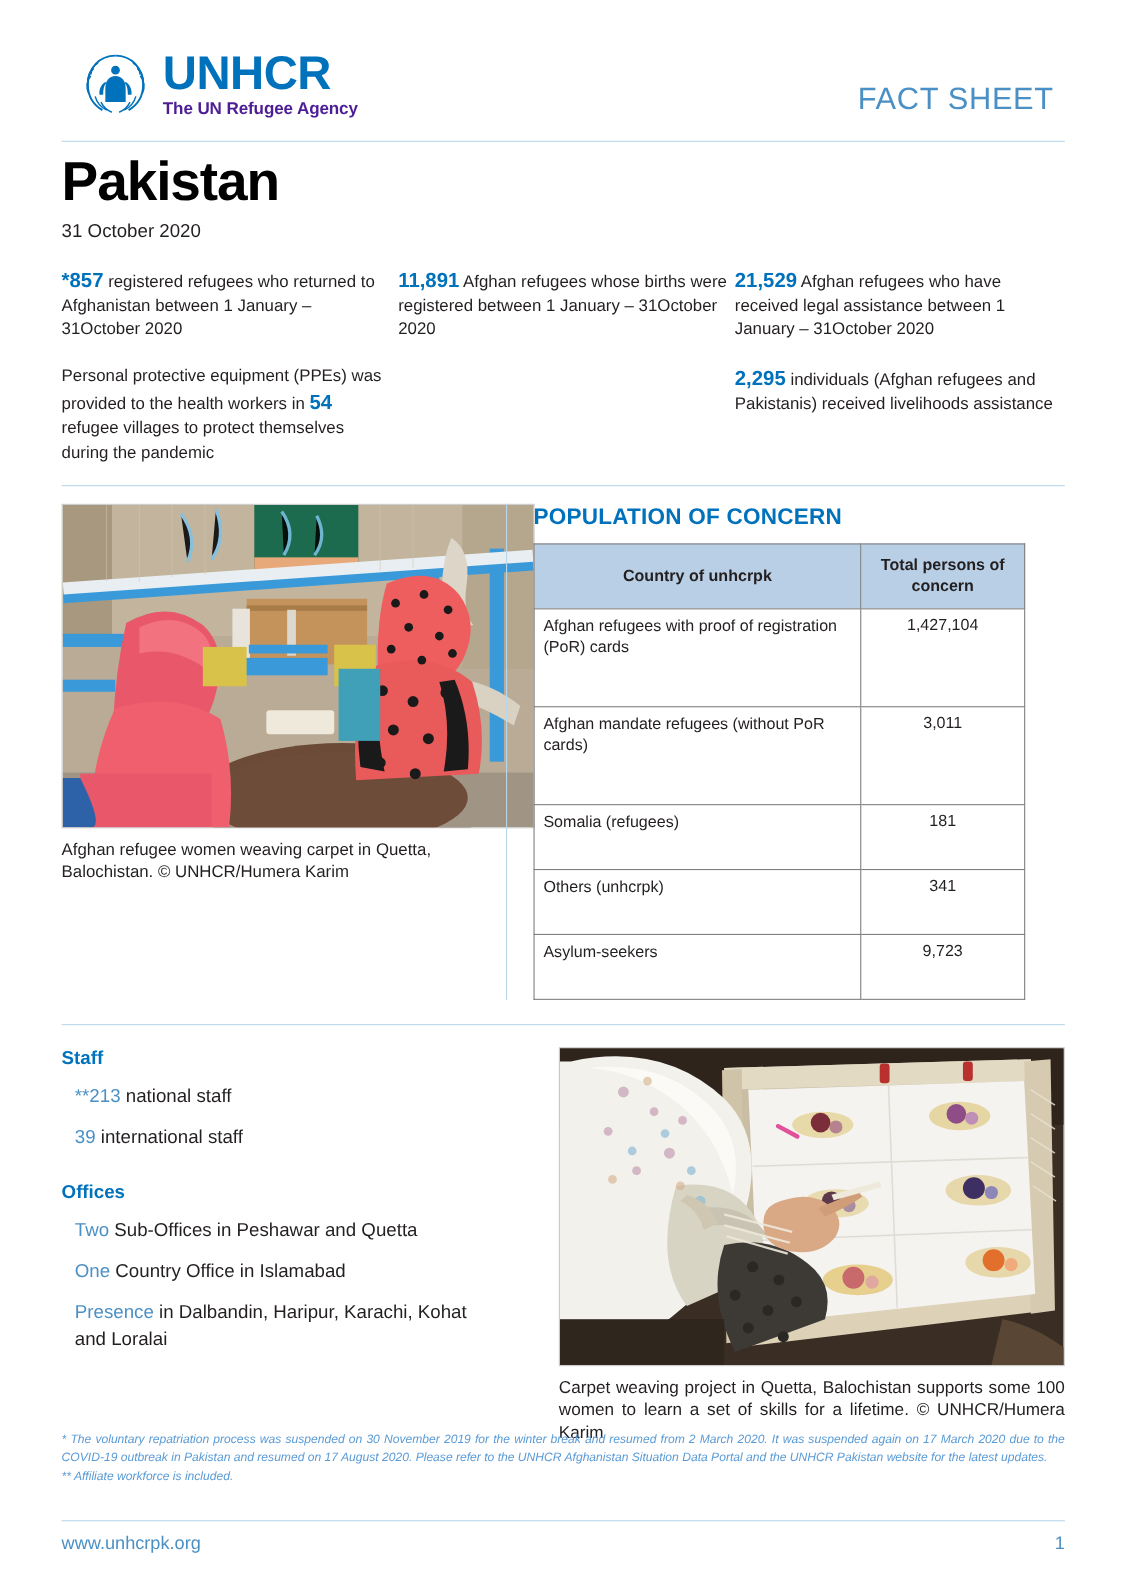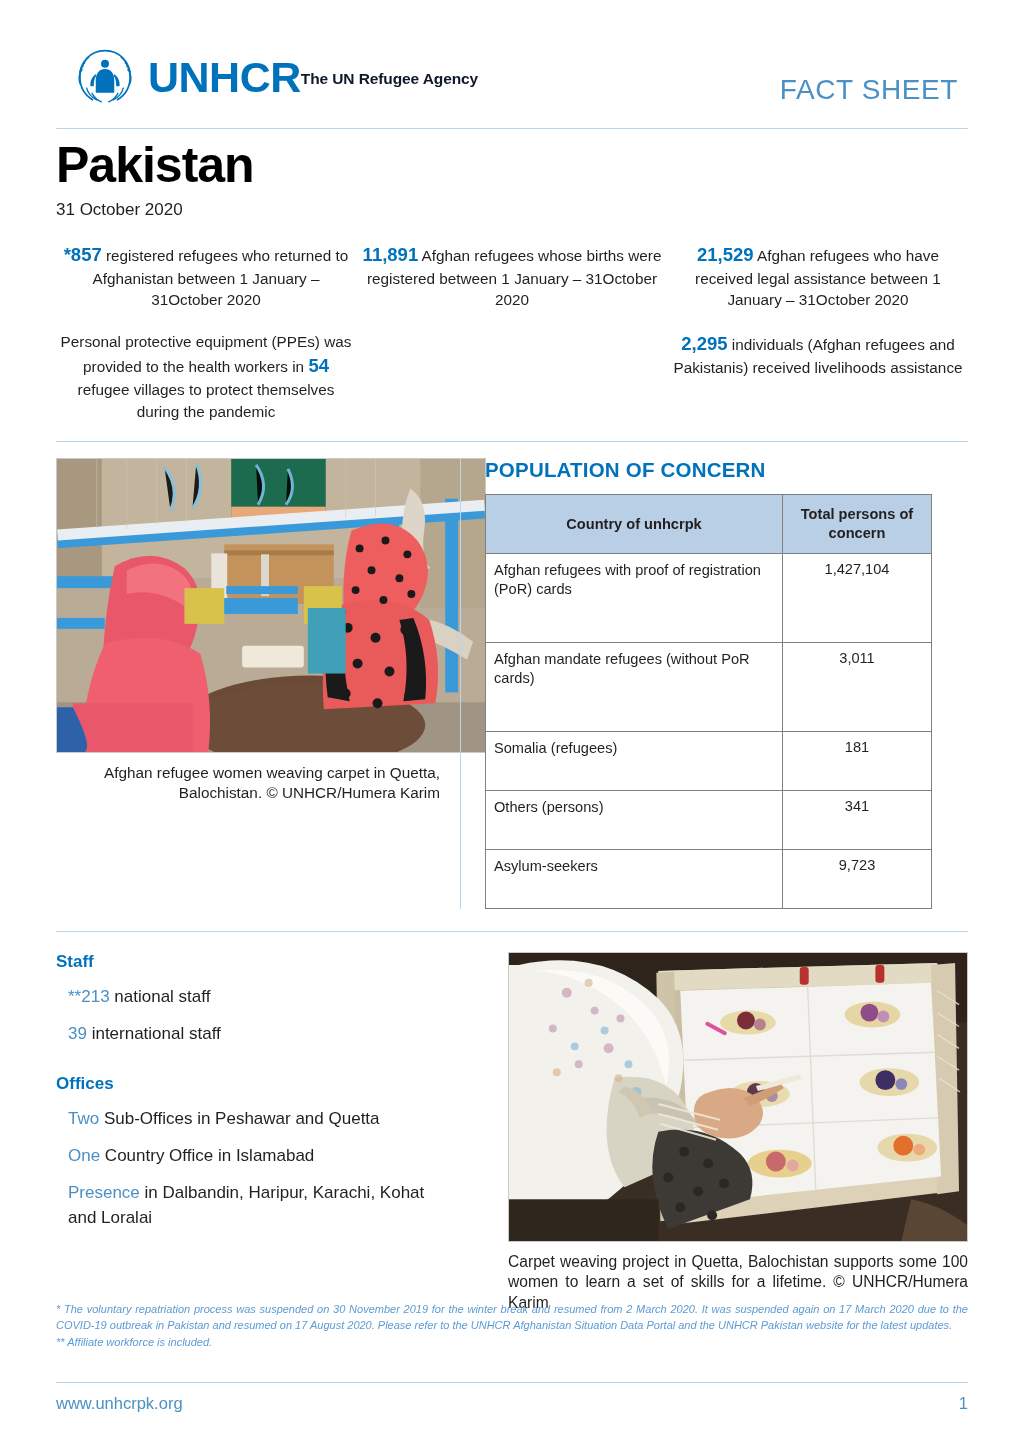--- a/index.html
+++ b/index.html
@@ -33,32 +33,32 @@
     justify-content: space-between;
   }
   .logo-wrap {
     display: flex;
     align-items: center;
     gap: 10px;
     margin-left: 16px;
     margin-bottom: 18px;
   }
   .logo-mark { width: 66px; height: 66px; display:block; }
-  .logo-text-block { display: flex; flex-direction: row; line-height: 1; align-items: center; }
+  .logo-text-block { display: flex; flex-direction: column; line-height: 1; }
   .logo-word {
     font-size: 43px;
     font-weight: bold;
     color: #0072bc;
     letter-spacing: -0.5px;
     font-family: "Liberation Sans", sans-serif;
   }
   .logo-tag {
     font-size: 15.5px;
     font-weight: bold;
-    color: #0f172a;
+    color: #4c1d95;
     letter-spacing: -0.1px;
     margin-top: 3px;
     font-family: "Liberation Sans", sans-serif;
   }
   .fact-sheet {
     font-size: 28px;
     color: #4a90c4;
     letter-spacing: 0.6px;
     margin-bottom: 22px;
     margin-right: 10px;
@@ -90,21 +90,20 @@
   .highlights {
     padding: 22px 56px 0 56px;
   }
   .hl-row {
     display: flex;
     justify-content: space-between;
     align-items: flex-start;
   }
   .hl-cell {
     width: 300px;
-    text-align: center;
     font-size: 15.3px;
     line-height: 1.42;
     color: #231f20;
   }
   .hl-cell.empty { visibility: hidden; }
   .hl-num {
     color: #0072bc;
     font-weight: bold;
     font-size: 18.5px;
   }
@@ -115,21 +114,21 @@
     border-top: 1px solid #b9d6ea;
     height: 0;
   }
 
   
   .mid {
     display: flex;
     padding: 16px 56px 0 56px;
     position: relative;
   }
-  .mid-left { width: 384px; text-align: right; }
+  .mid-left { width: 384px; }
   .mid-divider {
     width: 1px;
     background: #b9d6ea;
     margin: 0 24px 0 20px;
     align-self: stretch;
   }
   .mid-right { flex: 1; }
 
   .photo {
     border: 1px solid #c9c9c9;
@@ -436,21 +435,21 @@
           </tr>
           <tr class="tall">
             <td class="label">Afghan mandate refugees (without PoR cards)</td>
             <td class="value">3,011</td>
           </tr>
           <tr class="short">
             <td class="label">Somalia (refugees)</td>
             <td class="value">181</td>
           </tr>
           <tr class="short">
-            <td class="label">Others (persons)</td>
+            <td class="label">Others (unhcrpk)</td>
             <td class="value">341</td>
           </tr>
           <tr class="short">
             <td class="label">Asylum-seekers</td>
             <td class="value">9,723</td>
           </tr>
         </tbody>
       </table>
     </div>
   </div>

